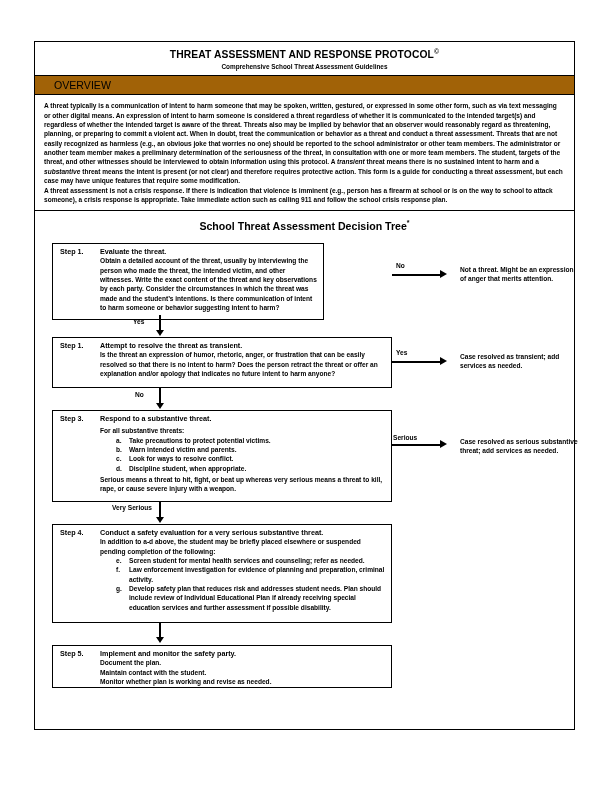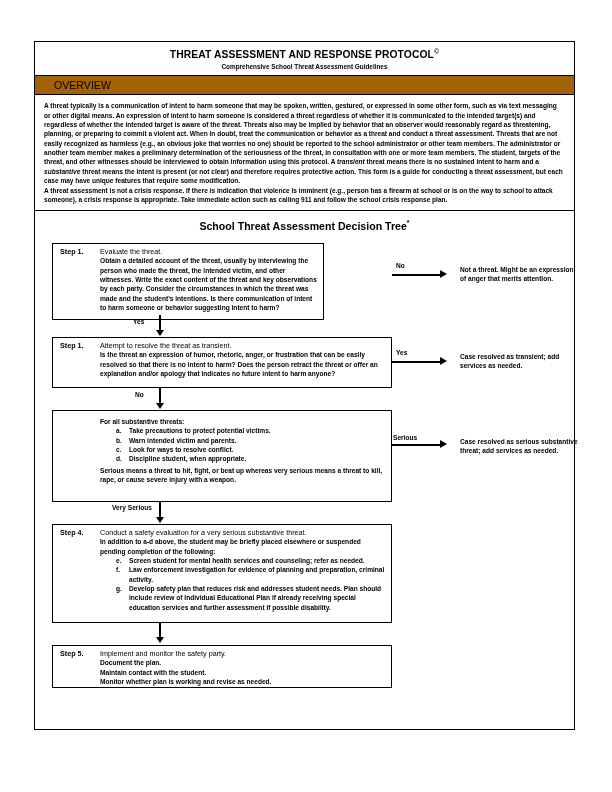--- a/index.html
+++ b/index.html
@@ -105,21 +105,21 @@
     font-size: 7.2px;
     font-weight: bold;
     line-height: 1.3;
     display: flex;
   }
   .step-num {
     width: 40px;
     flex: 0 0 40px;
     font-weight: bold;
   }
-  .step-title { font-weight: normal; }
+  .step-title { font-weight: bold; }
   .step-body {
     margin-left: 40px;
     font-size: 6.6px;
     line-height: 1.42;
     font-weight: bold;
   }
   .step-body p { margin: 0; }
   .step-list {
     margin: 0;
     padding: 0;
@@ -260,20 +260,24 @@
       <div class="h-label" style="left:361px; top:111px;">Yes</div>
       <div class="outcome" style="left:425px; top:114px;">Case resolved as transient; add services as needed.</div>
 
       <div class="v-conn" style="left:124px; top:150px; height:22px;">
         <div class="stem" style="height:16px;"></div>
         <div class="head" style="top:15px;"></div>
       </div>
       <div class="v-label" style="left:100px; top:153px;">No</div>
 
       <div class="step-box" style="left:17px; top:172px; width:340px; height:92px;">
+        <div class="step-head">
+          <span class="step-num">Step 3.</span>
+          <span class="step-title">Respond to a substantive threat.</span>
+        </div>
         <div class="step-body">
           <p style="margin-top:3px;">For all substantive threats:</p>
           <ul class="step-list">
             <li>
                 <span class="marker">a.</span>
                 <span class="ltext">Take precautions to protect potential victims.</span>
               </li>
             <li>
                 <span class="marker">b.</span>
                 <span class="ltext">Warn intended victim and parents.</span>

